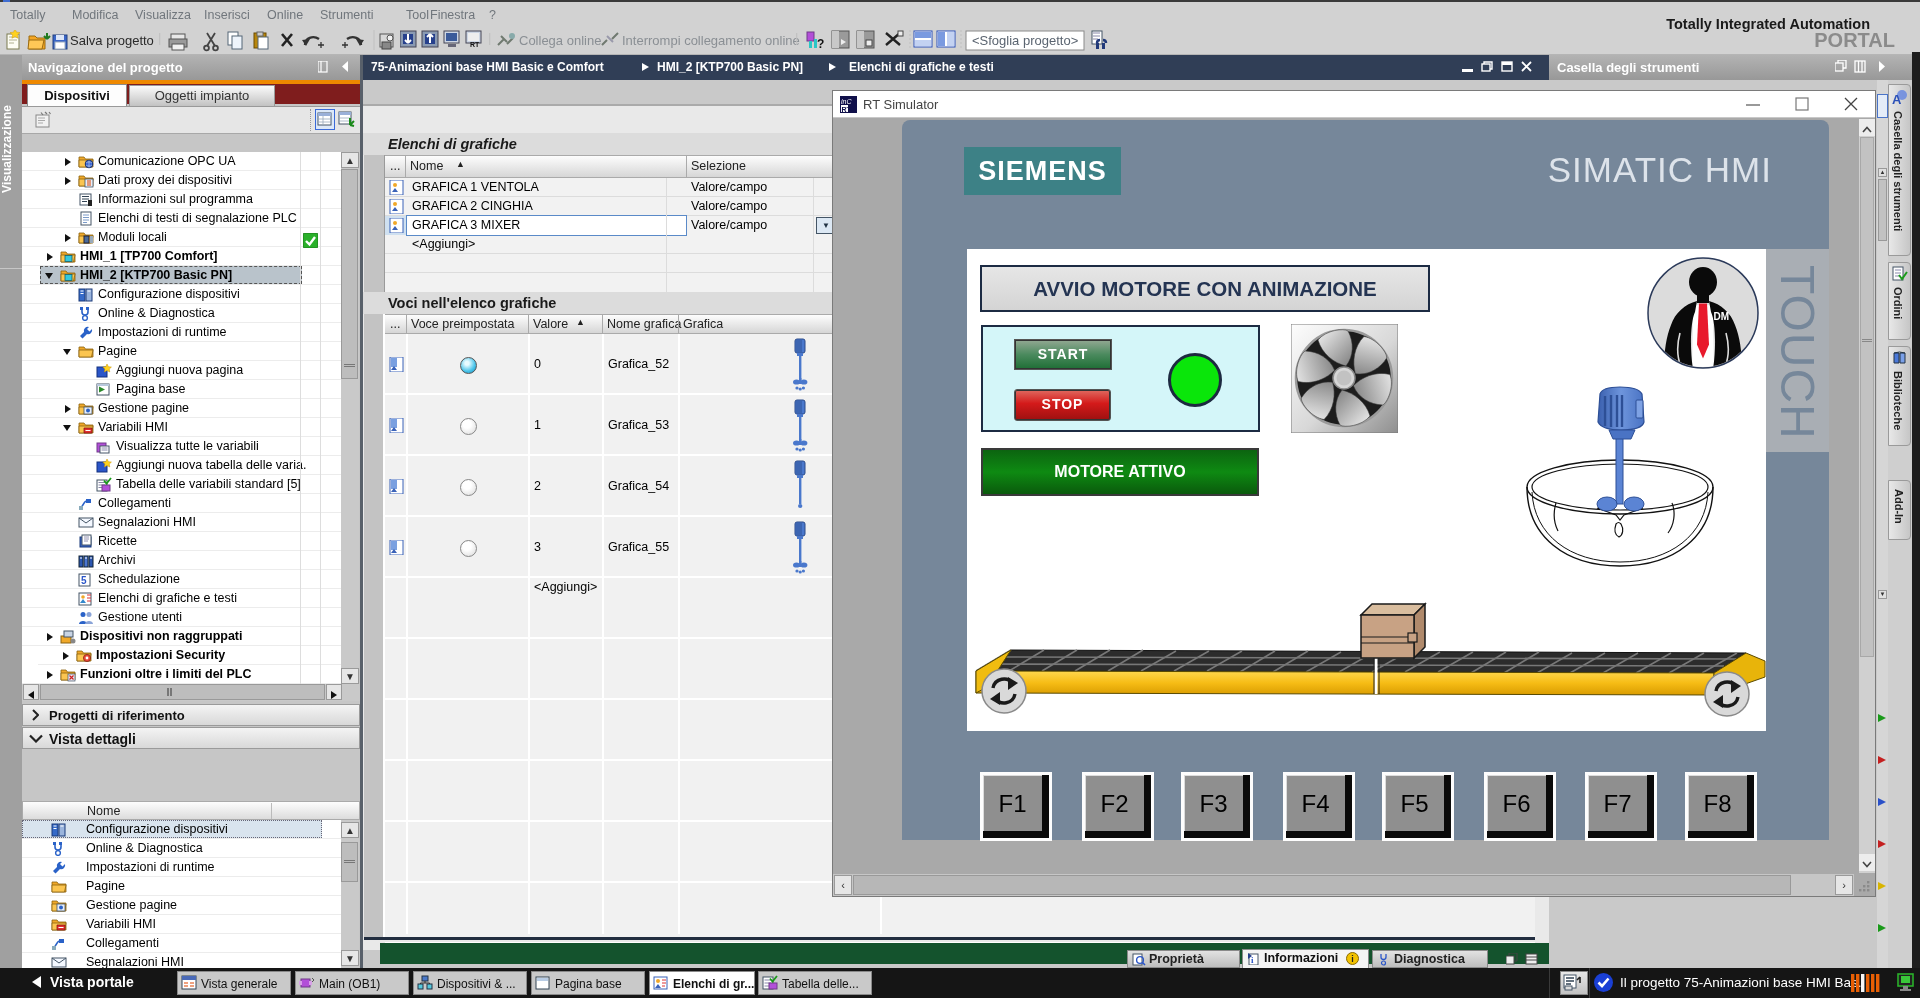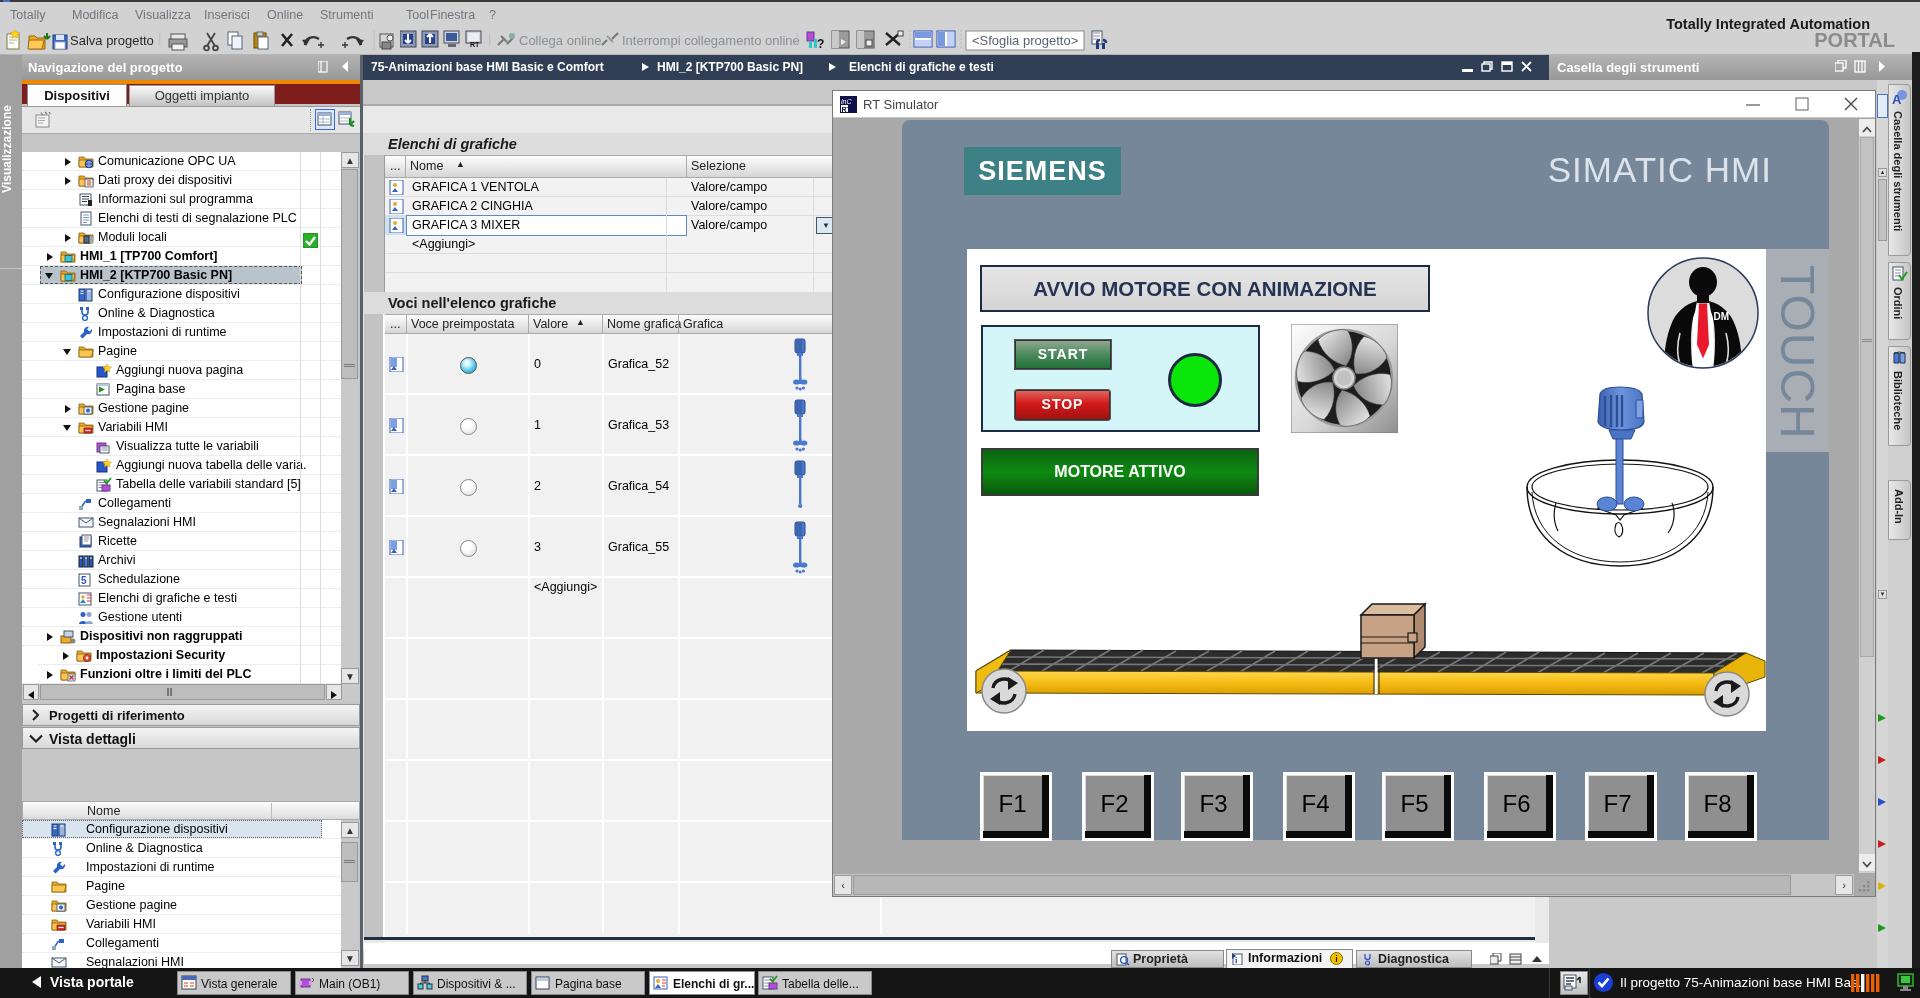--- a/index.html
+++ b/index.html
@@ -820,21 +820,21 @@
   <div class="abs" style="left:21px;top:447px;width:1150px;height:61px;border-bottom:2px solid #fff;box-sizing:border-box;"></div>
   <div class="abs" style="left:21px;top:508px;width:1150px;height:61px;border-bottom:2px solid #fff;box-sizing:border-box;"></div>
   <div class="abs" style="left:21px;top:569px;width:1150px;height:61px;border-bottom:2px solid #fff;box-sizing:border-box;"></div>
   <div class="abs" style="left:42px;top:20px;width:2px;height:600px;background:#fff;"></div>
   <div class="abs" style="left:164px;top:20px;width:2px;height:600px;background:#fff;"></div>
   <div class="abs" style="left:238px;top:20px;width:2px;height:600px;background:#fff;"></div>
   <div class="abs" style="left:314px;top:20px;width:2px;height:600px;background:#fff;"></div>
   <div class="abs" style="left:516px;top:20px;width:2px;height:600px;background:#fff;"></div>
  </div>
 
- <div class="abs" style="left:1px;top:863px;width:1186px;height:21px;background:#ffffff;">
+ <div class="abs" style="left:17px;top:863px;width:1186px;height:21px;background:#14532d;">
   <div class="abs" style="left:747px;top:7px;width:113px;height:18px;background:linear-gradient(#e2e2e2,#bdbdbd);border:1px solid #8a8a8a;box-sizing:border-box;">
    <svg class="abs" style="left:4px;top:2px;" width="14" height="13" viewBox="0 0 14 13">
             <rect x="1" y="1" width="9" height="11" fill="#fff" stroke="#456"></rect>
             <circle cx="8" cy="7" r="3.4" fill="none" stroke="#2a55c8" stroke-width="1.4"></circle>
             <line x1="10.5" y1="9.5" x2="13" y2="12" stroke="#2a55c8" stroke-width="1.6"></line>
           </svg>
    <span class="abs b" style="left:21px;top:1px;font-size:12.5px;color:#222;">Proprietà</span>
   </div>
   <div class="abs" style="left:862px;top:6px;width:127px;height:19px;background:#f4f4f4;border:1px solid #8a8a8a;border-bottom:none;box-sizing:border-box;">
    <svg class="abs" style="left:4px;top:2px;" width="14" height="13" viewBox="0 0 14 13">

